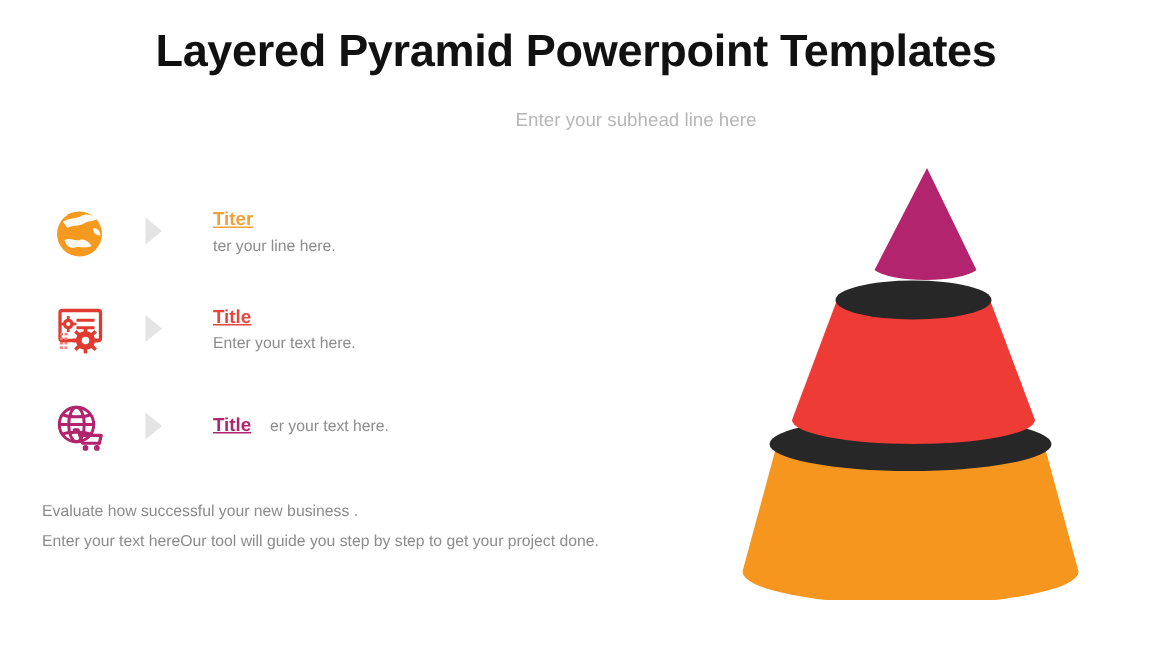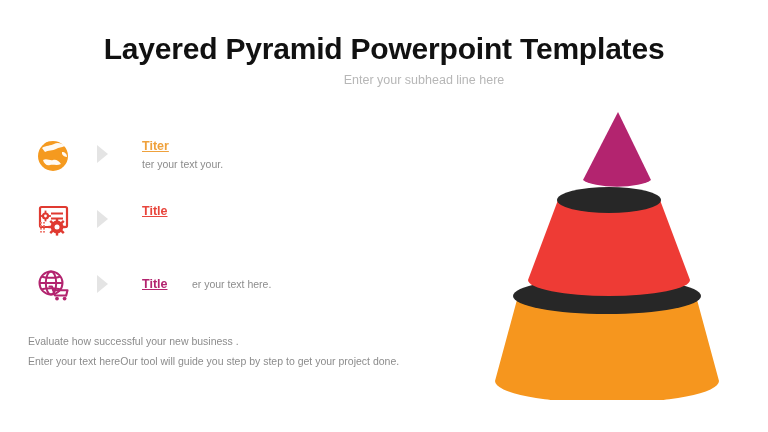--- a/index.html
+++ b/index.html
@@ -18,21 +18,21 @@
   .slide {
     position: absolute;
     inset: 0;
     background: #ffffff;
   }
 
   
   .slide-title {
     position: absolute;
     left: 0;
-    top: 32px;
+    top: 18px;
     width: 768px;
     text-align: center;
     font-size: 30px;
     font-weight: bold;
     letter-spacing: -0.2px;
     color: #111111;
     font-family: "Liberation Sans", sans-serif;
   }
   .slide-subhead {
     position: absolute;
@@ -96,21 +96,21 @@
     margin: 0;
     font-family: "Liberation Sans", sans-serif;
   }
   
   .bullet-text.inline-row .bullet-title {
     display: inline;
     margin: 0;
   }
   .bullet-text.inline-row .bullet-desc {
     display: inline;
-    margin-left: 20px;
+    margin-left: 8px;
   }
   .bullet-text.inline-row { top: 14px; }
 
   .c-orange  { color: #efa13c; }
   .c-red     { color: #e8453c; }
   .c-magenta { color: #b3246f; }
 
   
   .body-note {
     position: absolute;
@@ -155,21 +155,21 @@
           <path d="M12.5 9.5 C15 7.5, 18 7, 20 8.5 C18 10, 15 10.5, 12.5 9.5 Z" fill="#f59a1f"></path>
         </svg>
       </span>
       <span class="bullet-arrow">
         <svg viewBox="0 0 16 22" xmlns="http://www.w3.org/2000/svg">
           <polygon points="3,2 14,11 3,20" fill="#e4e4e4"></polygon>
         </svg>
       </span>
       <div class="bullet-text">
         <p class="bullet-title c-orange">Titer</p>
-        <p class="bullet-desc">ter your text your.</p>
+        <p class="bullet-desc">ter your line here.</p>
       </div>
     </div>
 
     <div class="bullet-row">
       <span class="bullet-icon">
         <svg viewBox="0 0 42 42" xmlns="http://www.w3.org/2000/svg">
           <rect x="8" y="8" width="27" height="20" rx="1.5" fill="none" stroke="#e03a31" stroke-width="2.2"></rect>
           <rect x="19" y="13.5" width="12" height="2" fill="#e03a31"></rect>
           <rect x="19" y="18.5" width="12" height="2" fill="#e03a31"></rect>
           <g fill="#e03a31">
@@ -204,20 +204,21 @@
           </g>
         </svg>
       </span>
       <span class="bullet-arrow">
         <svg viewBox="0 0 16 22" xmlns="http://www.w3.org/2000/svg">
           <polygon points="3,2 14,11 3,20" fill="#e4e4e4"></polygon>
         </svg>
       </span>
       <div class="bullet-text">
         <p class="bullet-title c-red">Title</p>
+        <p class="bullet-desc">Enter your text here.</p>
       </div>
     </div>
 
     <div class="bullet-row">
       <span class="bullet-icon">
         <svg viewBox="0 0 42 42" xmlns="http://www.w3.org/2000/svg">
           <g fill="none" stroke="#b3246f" stroke-width="2">
             <circle cx="19" cy="19" r="11.5"></circle>
             <ellipse cx="19" cy="19" rx="5.2" ry="11.5"></ellipse>
             <line x1="7.5" y1="19" x2="30.5" y2="19"></line>

